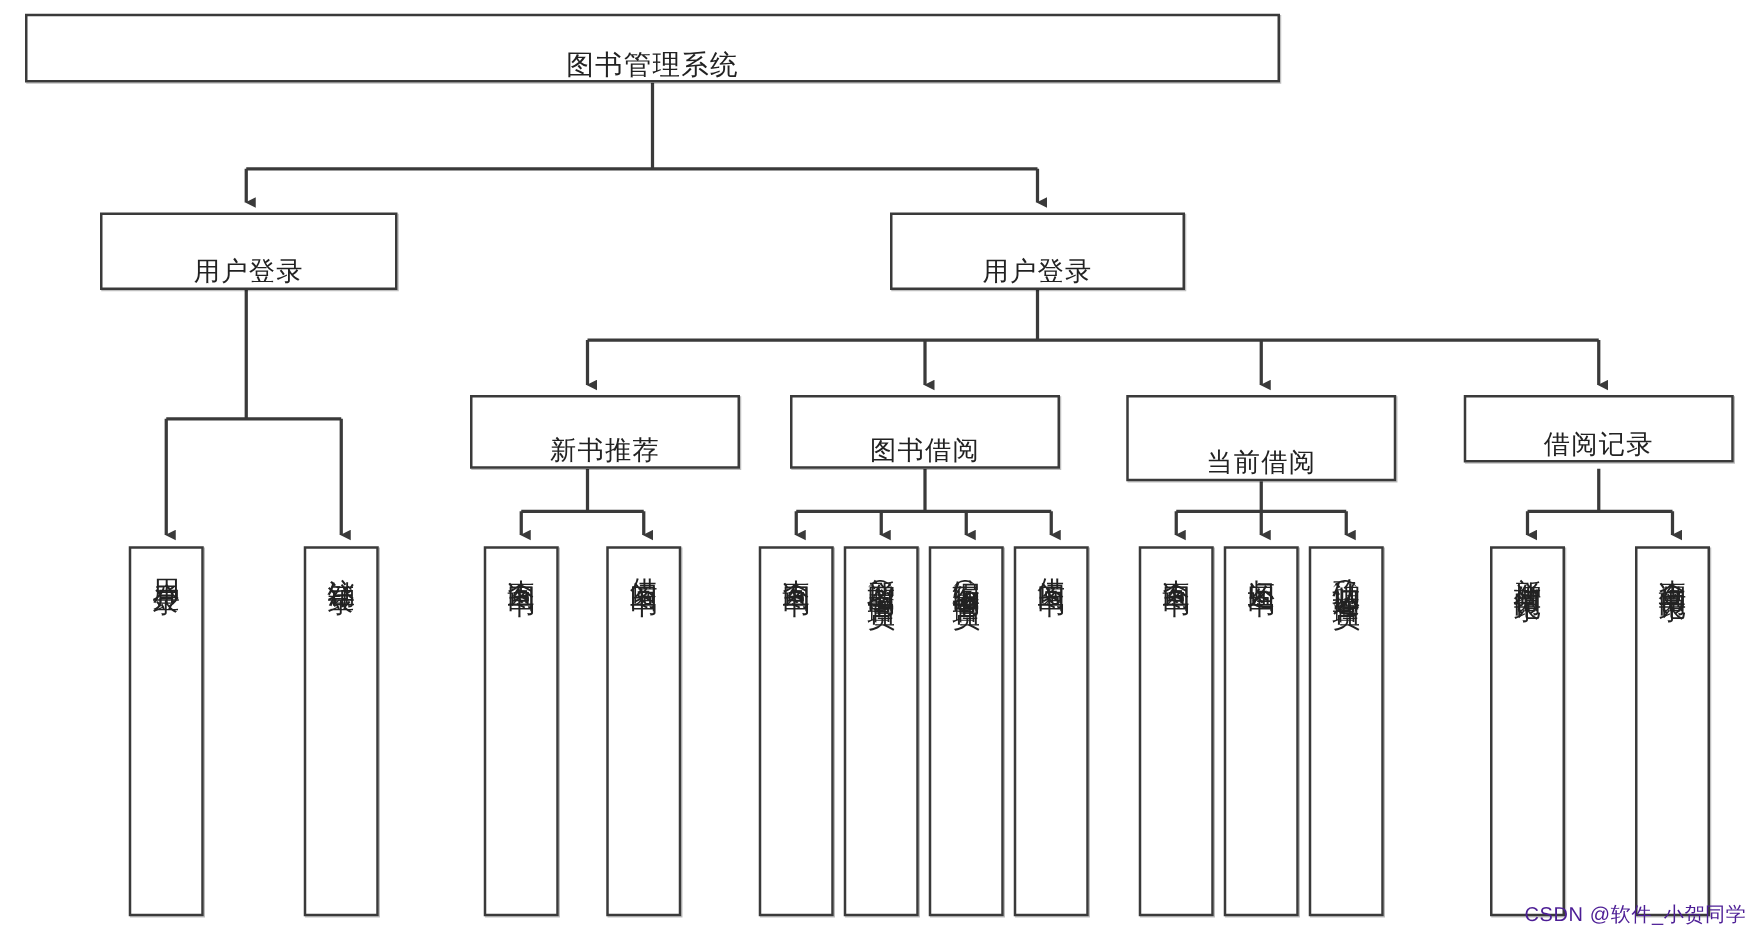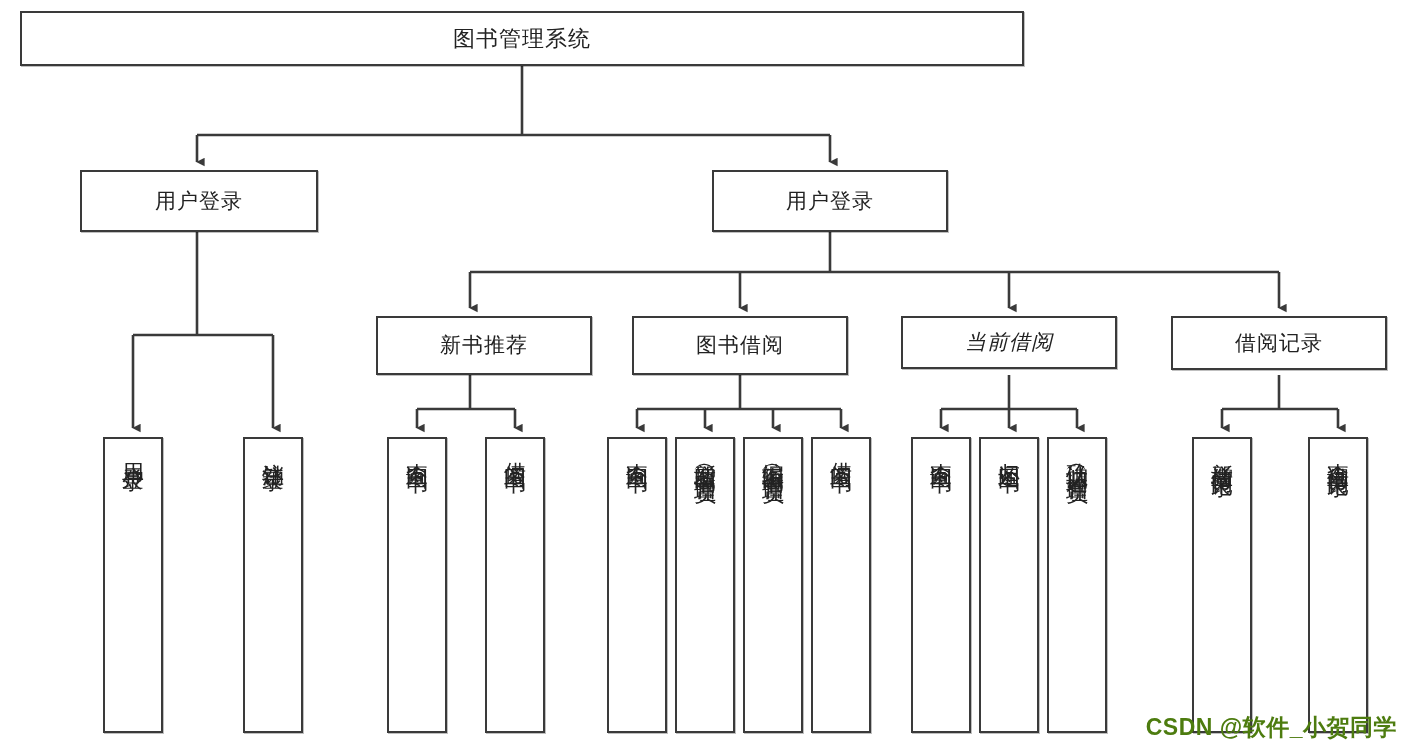--- a/index.html
+++ b/index.html
@@ -25,21 +25,21 @@
     width: 1405px;
     height: 747px;
     pointer-events: none;
   }
   .node {
     position: absolute;
     box-sizing: border-box;
     background: #ffffff;
     border: 2px solid #3a3a3a;
     display: flex;
-    align-items: center;
+    align-items: flex-end;
     justify-content: center;
     box-shadow: 1px 1px 0 0 rgba(0,0,0,0.25);
     z-index: 2;
   }
   .node-label {
     color: #222222;
     letter-spacing: 1px;
     white-space: nowrap;
     line-height: 1.15;
   }
@@ -62,27 +62,26 @@
     font-size: 22px;
     letter-spacing: 3px;
     line-height: 1.0;
     white-space: nowrap;
     text-align: left;
   }
   #watermark {
     position: absolute;
     right: 8px;
     bottom: 4px;
-    font-size: 23px;
-    color: #4d7c0f;
+    font-size: 16px;
+    color: #4c1d95;
     letter-spacing: 0.5px;
     z-index: 5;
     white-space: nowrap;
     font-family: "Liberation Sans", "DejaVu Sans", sans-serif;
-    font-weight: bold;
   }
 </style>
 </head>
 <body>
 
 <div id="diagram-root">
 
   <svg id="connector-layer" viewBox="0 0 1405 747" xmlns="http://www.w3.org/2000/svg">
     <defs>
       <marker id="arrowhead" markerWidth="9" markerHeight="9" refX="4.2" refY="7.6" orient="auto" markerUnits="userSpaceOnUse">
@@ -150,21 +149,21 @@
   </div>
 
   <div class="node horiz" style="left:376px; top:316px; width:216px; height:59px;">
     <span class="node-label">新书推荐</span>
   </div>
 
   <div class="node horiz" style="left:632px; top:316px; width:216px; height:59px;">
     <span class="node-label">图书借阅</span>
   </div>
 
-  <div class="node horiz" style="left:901px; top:316px; width:216px; height:53px;font-style:italic;">
+  <div class="node horiz" style="left:901px; top:316px; width:216px; height:69px;">
     <span class="node-label">当前借阅</span>
   </div>
 
   <div class="node horiz" style="left:1171px; top:316px; width:216px; height:54px;">
     <span class="node-label">借阅记录</span>
   </div>
 
   <div class="node vert" style="left:103px; top:437px; width:60px; height:296px;">
     <span class="node-label">用户登录</span>
   </div>

